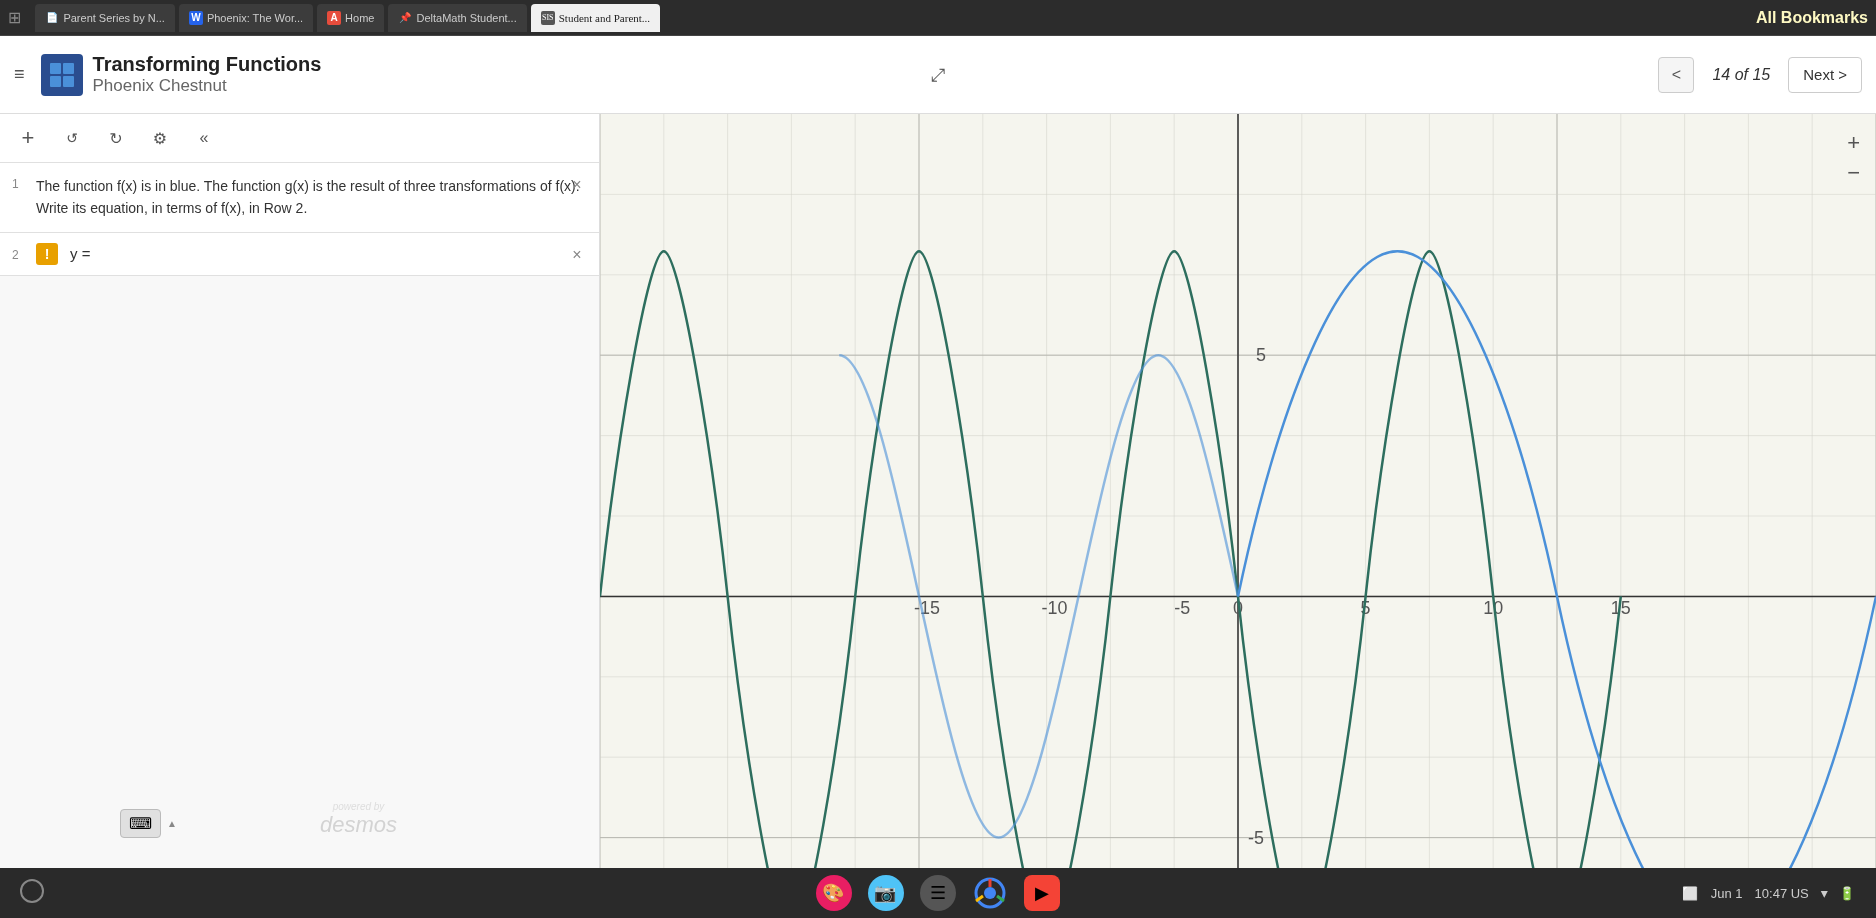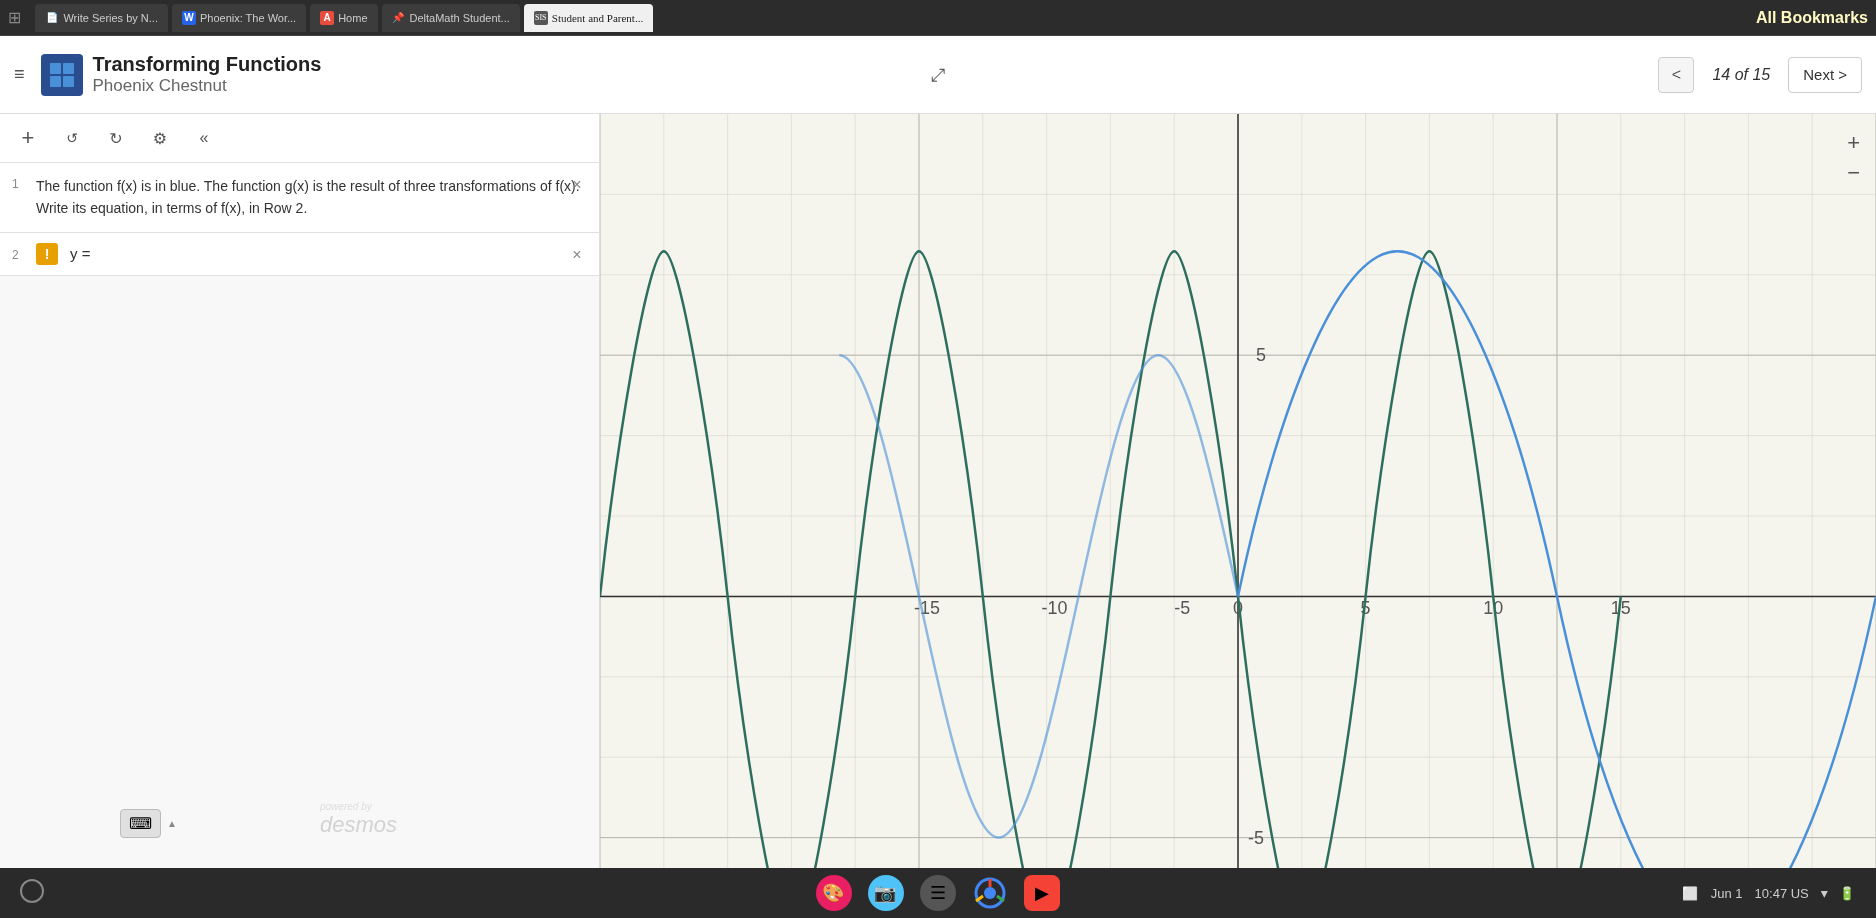--- a/index.html
+++ b/index.html
@@ -286,21 +286,21 @@
       left: 320px;
       color: #bbb;
       font-size: 22px;
       font-style: italic;
       opacity: 0.6;
     }
     .powered-by {
       font-size: 10px;
       color: #ccc;
       display: block;
-      text-align: left;
+      text-align: center;
     }
 
     
     .keyboard-area {
       position: absolute;
       bottom: 80px;
       left: 120px;
       display: flex;
       align-items: center;
       gap: 6px;
@@ -412,21 +412,21 @@
     }
   </style>
 </head>
 <body>
 
 <div class="browser-bar">
   <span class="tab-grid">⊞</span>
   <div class="browser-tabs">
     <div class="tab-item">
       <span class="tab-icon">📄</span>
-      <span>Write Series by N...</span>
+      <span>Parent Series by N...</span>
     </div>
     <div class="tab-item">
       <span class="tab-icon" style="background:#2563eb;color:white;font-weight:bold;border-radius:2px;">W</span>
       <span>Phoenix: The Wor...</span>
     </div>
     <div class="tab-item">
       <span class="tab-icon" style="background:#e74c3c;color:white;border-radius:2px;font-weight:bold;">A</span>
       <span>Home</span>
     </div>
     <div class="tab-item">

